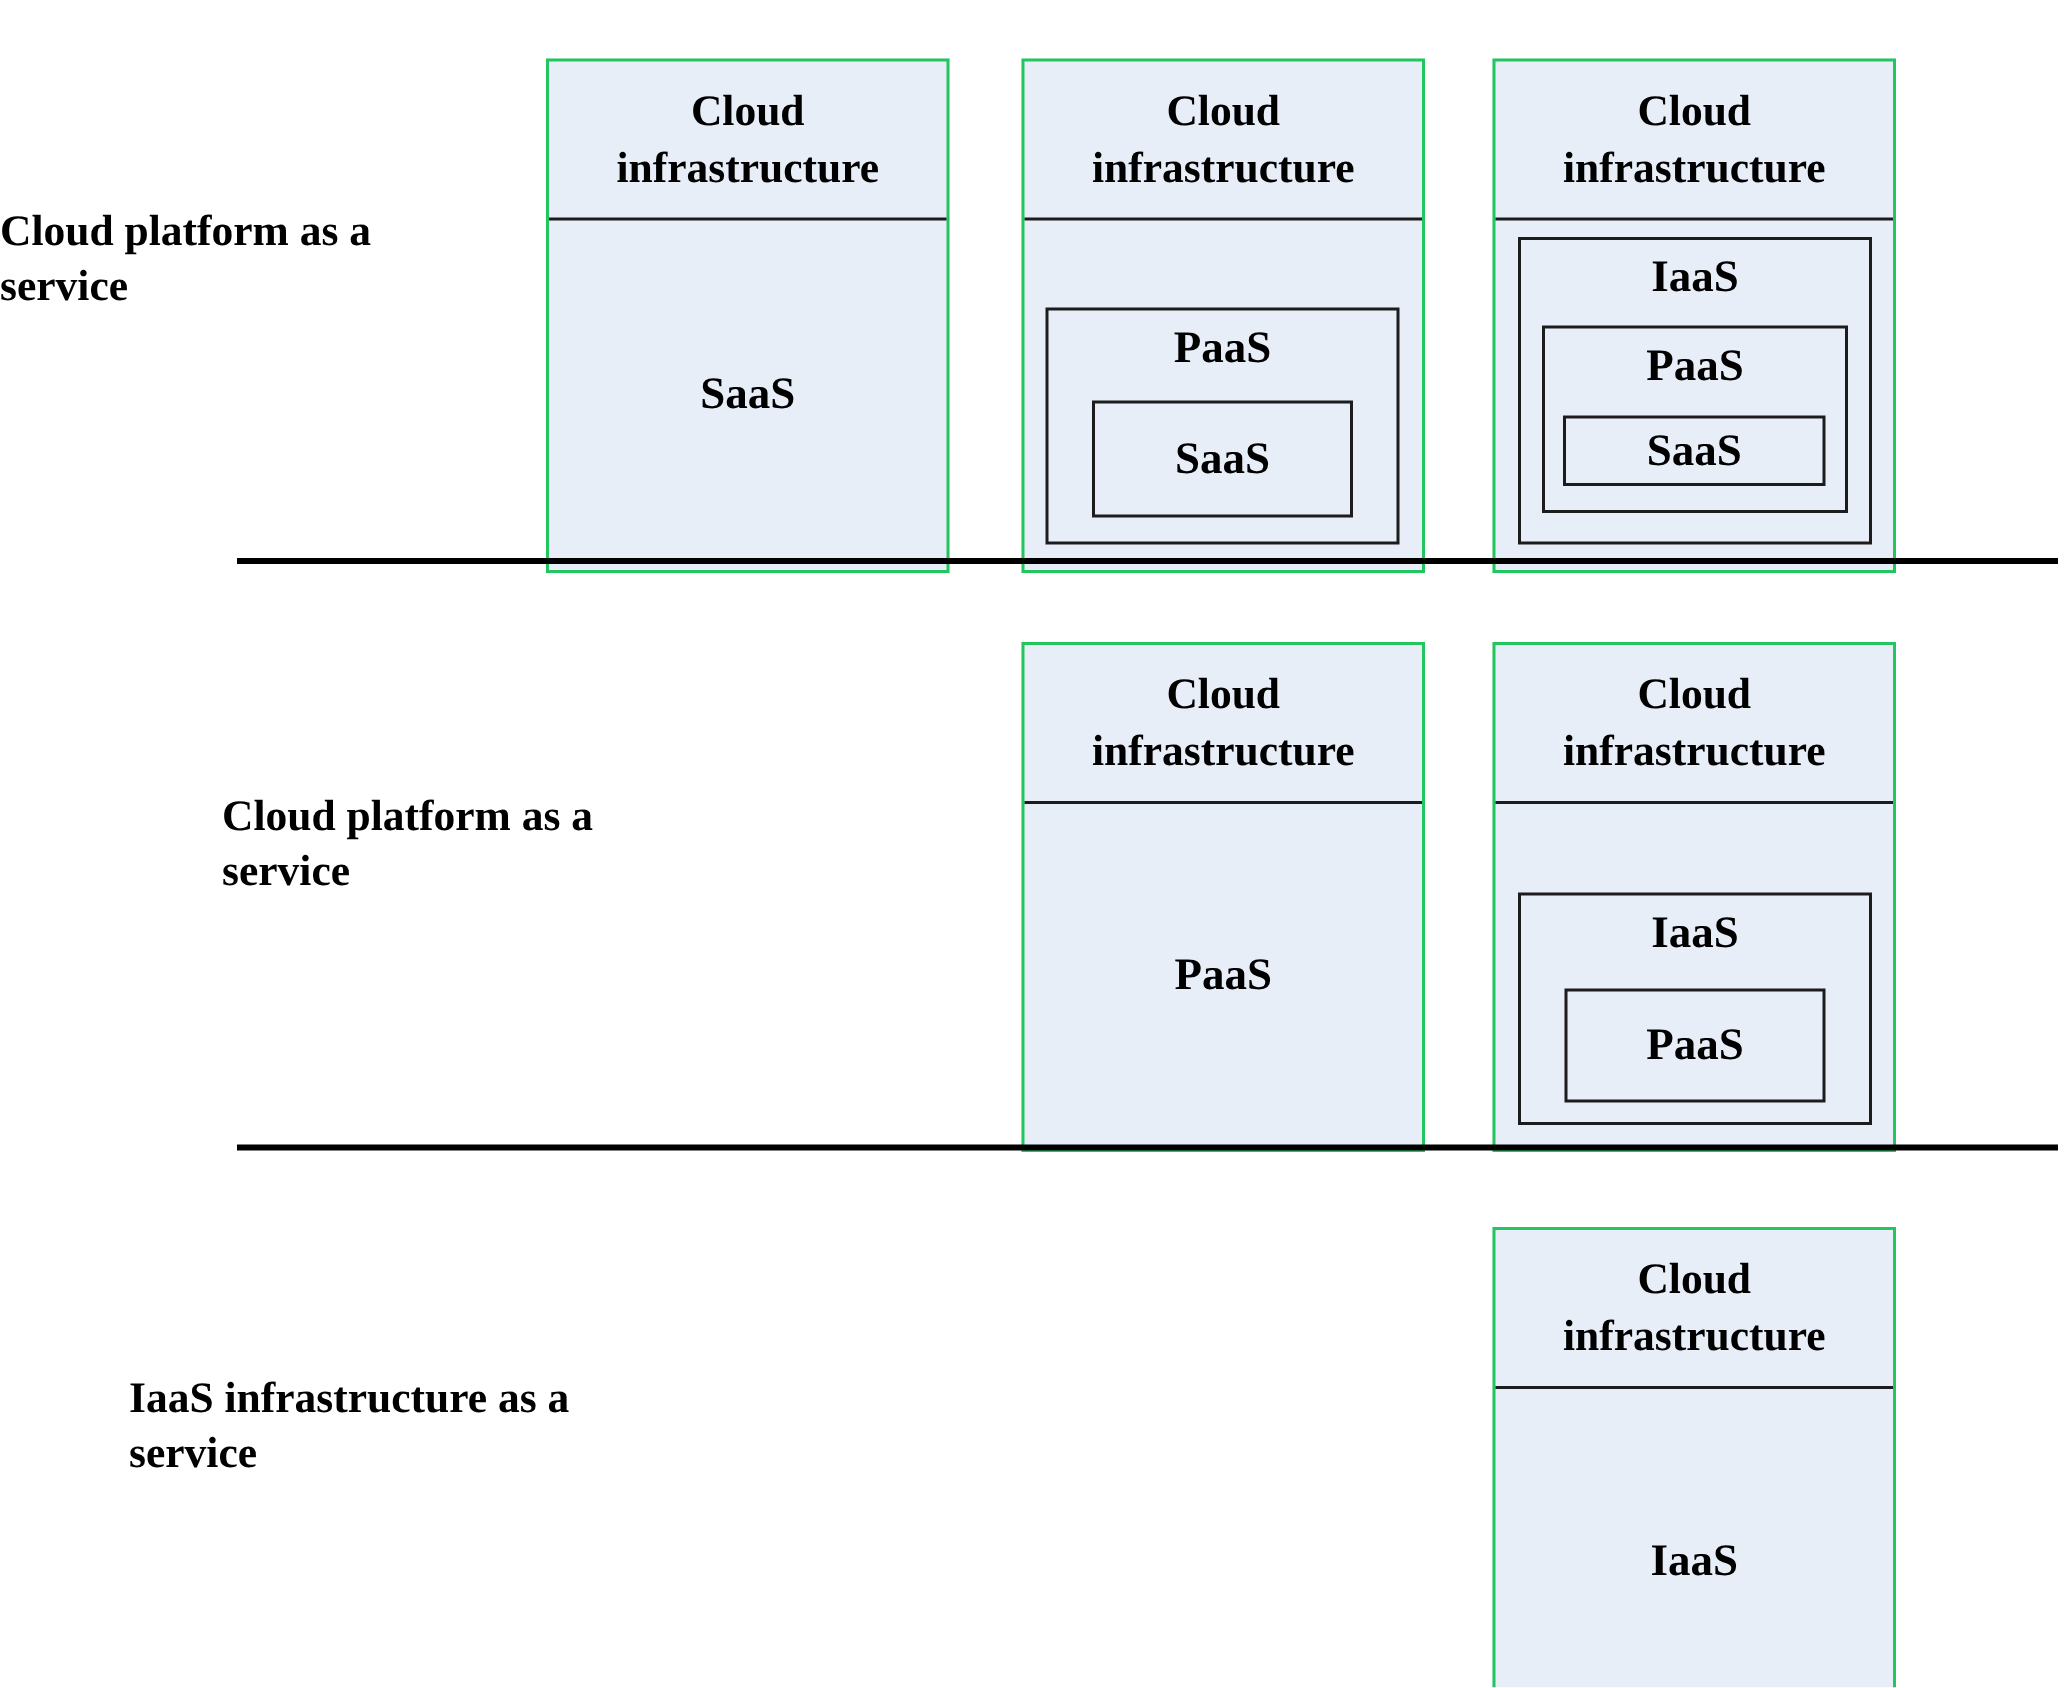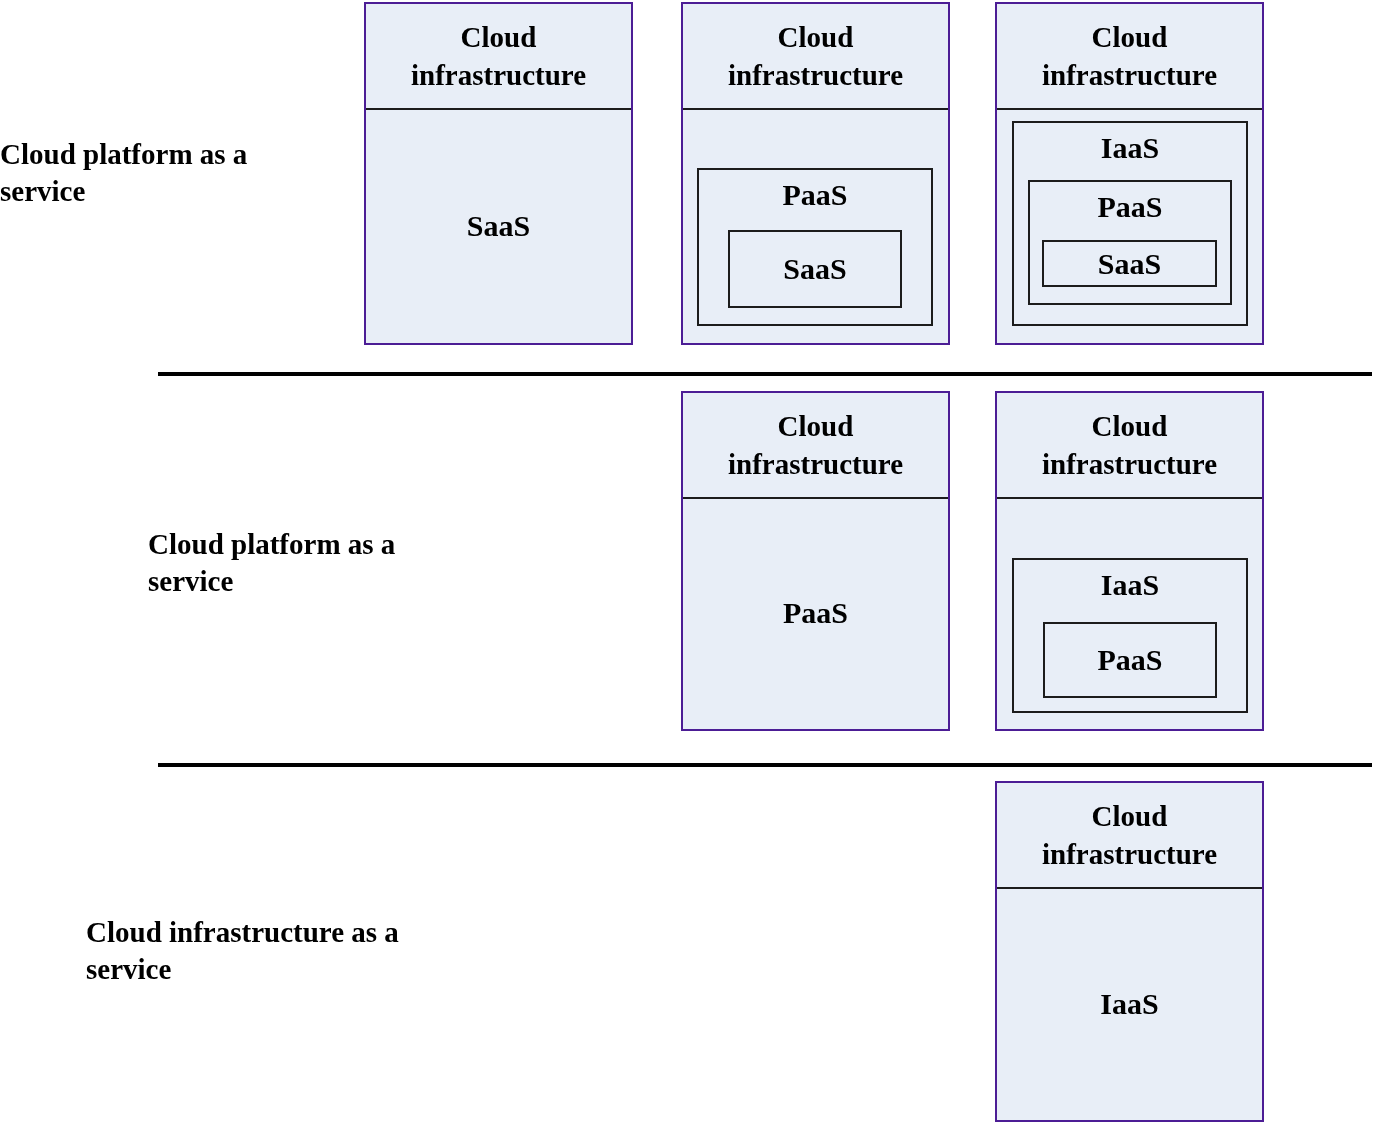--- a/index.html
+++ b/index.html
@@ -27,22 +27,23 @@
     position: absolute;
     left: 158px;
     width: 1214px;
     height: 4px;
     background: #000000;
   }
   .cbox {
     position: absolute;
     width: 269px;
     background: #e8eef7;
-    border: 2px solid #4c1d95;
+    border: 2px solid #22c55e;
     box-sizing: border-box;
+    margin-top: 37px;
   }
   .cbox-header {
     height: 106px;
     border-bottom: 2px solid #1c1c1c;
     box-sizing: border-box;
     display: flex;
     flex-direction: column;
     justify-content: center;
     align-items: center;
     text-align: center;
@@ -160,21 +161,21 @@
         <div class="nbox nbox-center" style="left:29px; top:62px; width:174px; height:76px;">
           <span>PaaS</span>
         </div>
       </div>
     </div>
   </div>
 
   <div class="divider" style="top:763px;"></div>
 
   <div class="row-label" style="left:86px; top:914px; width:420px;">
-    <div>Cloud infrastructure as a</div>
+    <div>IaaS infrastructure as a</div>
     <div>service</div>
   </div>
 
   <div class="cbox" style="left:995px; top:781px; height:341px;">
     <div class="cbox-header">
       <div>Cloud</div>
       <div>infrastructure</div>
     </div>
     <div class="cbox-body" style="height:229px;">
       <div class="body-center">IaaS</div>

